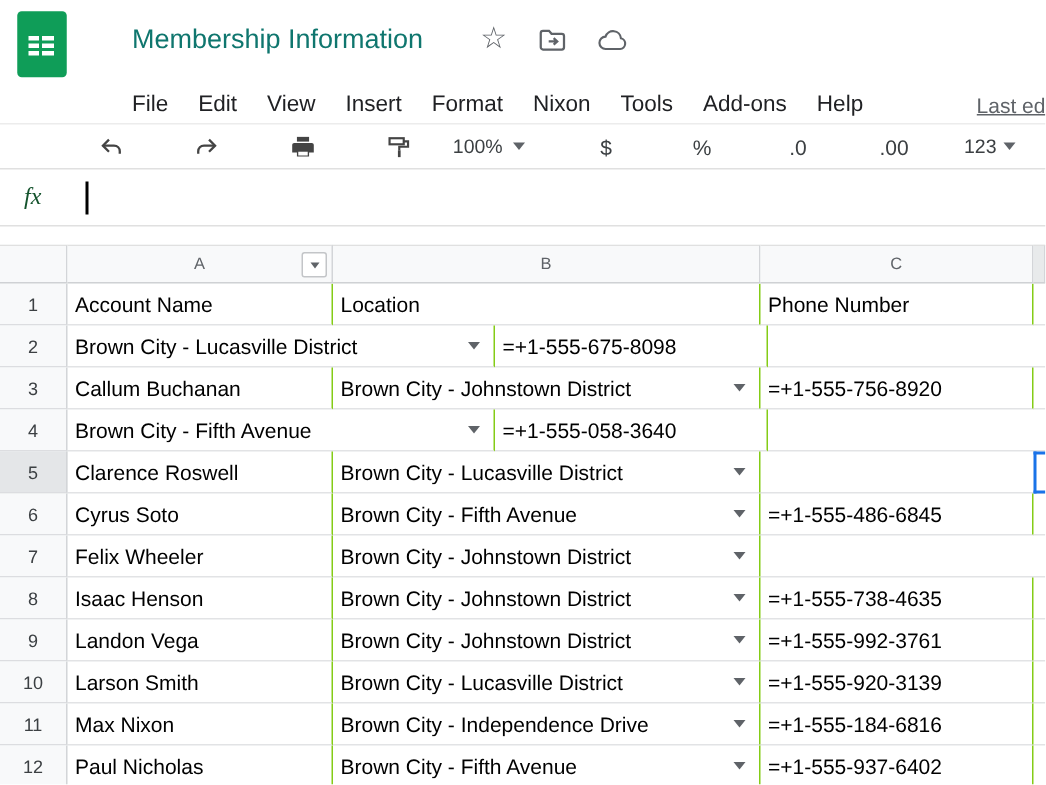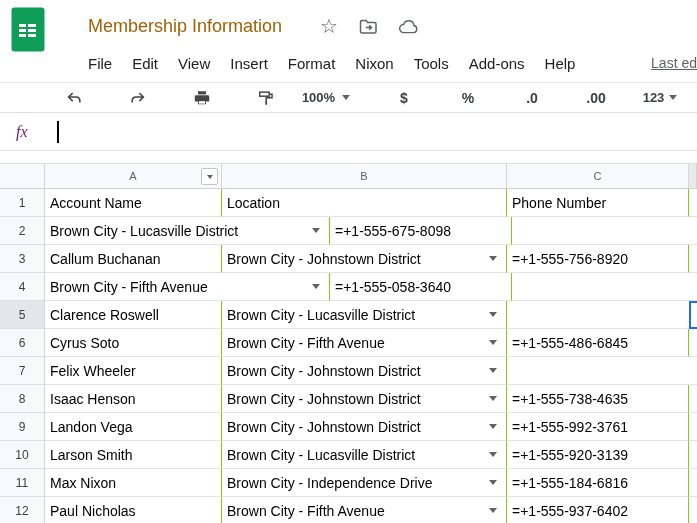--- a/index.html
+++ b/index.html
@@ -2,47 +2,47 @@
 <html><head>
 <meta charset="utf-8">
 <style>
   html,body{margin:0;padding:0;}
   body{width:697px;height:523px;position:relative;overflow:hidden;background:#fff;
        font-family:"Liberation Sans",sans-serif;-webkit-font-smoothing:antialiased;}
 
   
   .logo{position:absolute;left:11px;top:7px;}
   .title-row{position:absolute;left:88px;top:10px;height:32px;display:flex;align-items:center;}
-  .doc-title{font-size:18px;color:#a16207;margin-right:28px;white-space:nowrap;}
+  .doc-title{font-size:18px;color:#0f766e;margin-right:28px;white-space:nowrap;}
   .ticon{color:#5f6368;margin:0 10px;display:flex;align-items:center;}
   .star{font-size:20px;line-height:20px;}
-  .menubar{position:absolute;left:78px;top:48px;width:619px;height:30px;display:flex;align-items:center;}
+  .menubar{position:absolute;left:78px;top:48px;width:619px;height:30px;display:flex;align-items:flex-end;}
   .menu-item{padding:0 10px;font-size:15px;color:#202124;white-space:nowrap;}
   .lastedit{margin-left:auto;font-size:14px;color:#5f6368;text-decoration:underline;white-space:nowrap;overflow:hidden;}
 
   
   .toolbar{position:absolute;top:82px;left:0;width:697px;height:31px;box-sizing:border-box;
            border-top:1px solid #ececec;border-bottom:1px solid #e0e0e0;
            display:flex;align-items:center;padding-left:42px;}
-  .tbtn{display:flex;align-items:center;justify-content:center;min-width:24px;height:24px;margin:0 20px;color:#444;font-weight:bold;}
+  .tbtn{display:flex;align-items:center;justify-content:center;min-width:24px;height:24px;margin:0 20px;color:#444;}
   .zoom{margin-left:16px;font-size:13px;color:#3c4043;gap:7px;}
   .fmt{font-size:14px;color:#3c4043;min-width:24px;}
   .currency{margin-left:34px;}
   .morefmt{gap:5px;font-size:13px;color:#3c4043;}
   .sep{width:1px;height:20px;background:#dadce0;margin:0 9px;}
   .fontname{width:108px;display:flex;align-items:center;justify-content:space-between;font-size:13px;color:#3c4043;padding:0 2px;white-space:nowrap;overflow:hidden;}
   .fontsize{margin-left:14px;min-width:22px;font-size:13px;color:#3c4043;display:flex;justify-content:center;}
   .enddd{margin-left:auto;margin-right:4px;}
   .dd{width:0;height:0;border-left:4px solid transparent;border-right:4px solid transparent;
       border-top:5px solid #5f6368;display:inline-block;flex:none;}
 
   
   .formulabar{position:absolute;top:113px;left:0;width:697px;height:38px;box-sizing:border-box;
               border-bottom:1px solid #e0e0e0;display:flex;align-items:center;}
-  .fx{font-family:"Liberation Serif",serif;font-style:italic;color:#701a75;font-size:16px;margin-left:16px;}
+  .fx{font-family:"Liberation Serif",serif;font-style:italic;color:#14532d;font-size:16px;margin-left:16px;}
   .fcursor{position:absolute;left:57px;top:8px;width:1.5px;height:22px;background:#000;}
   .finput{flex:1;height:100%;}
 
   
   .sheet{position:absolute;top:163px;left:0;width:697px;height:360px;overflow:hidden;}
   .grid-row{display:flex;}
   .hc{height:26px;box-sizing:border-box;background:#f8f9fa;border-right:1px solid #d3d5d8;
       border-bottom:1px solid #cfd1d4;border-top:1px solid #e0e0e0;color:#5f6368;font-size:11px;
       display:flex;align-items:center;justify-content:center;position:relative;}
   .corner{width:45px;}

